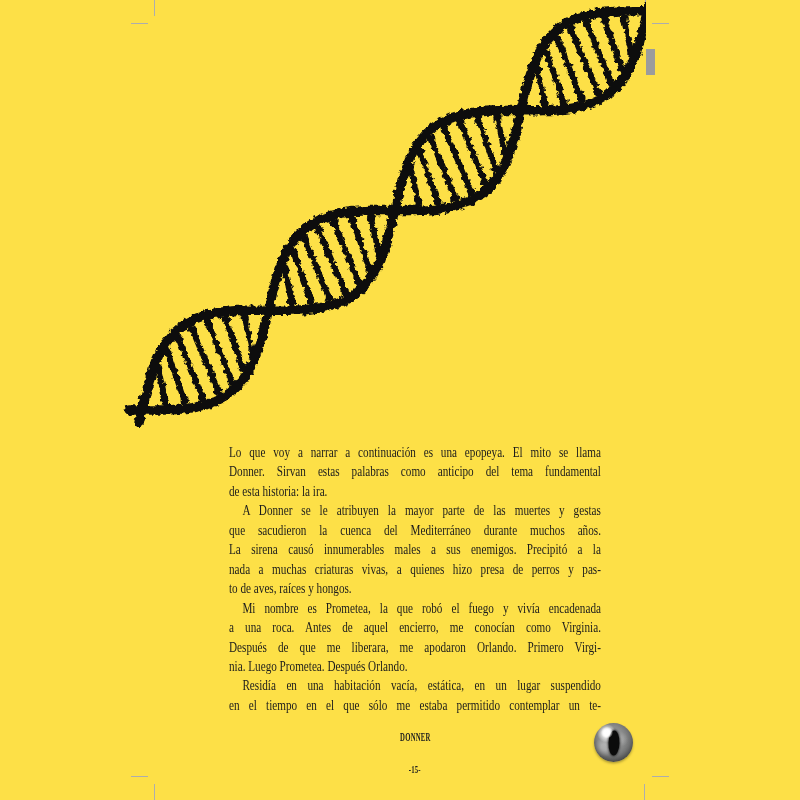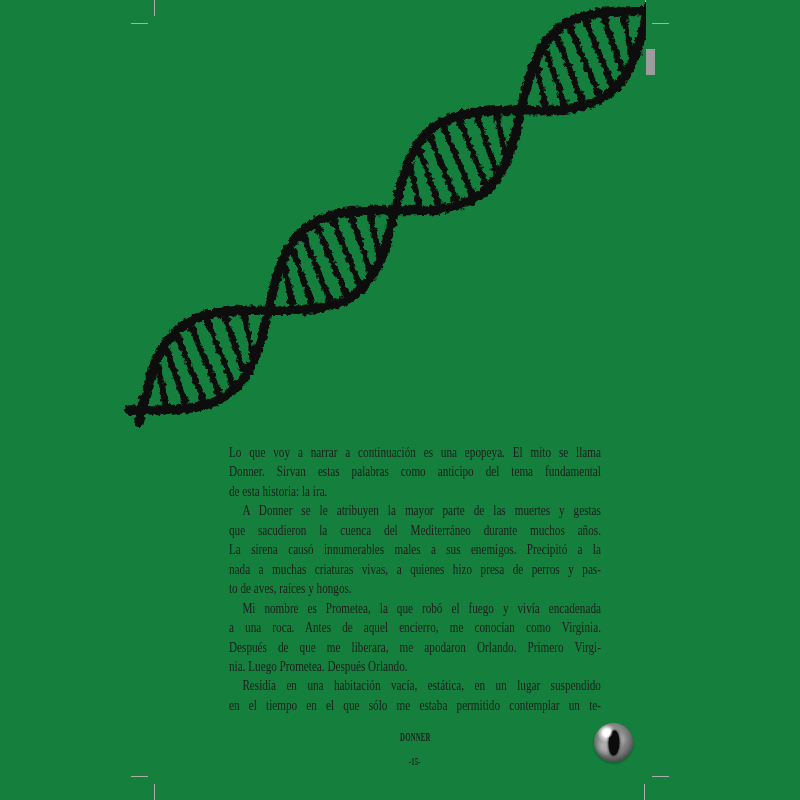--- a/index.html
+++ b/index.html
@@ -1,18 +1,18 @@
 <!DOCTYPE html>
 <html lang="es"><head>
 <meta charset="utf-8">
 <style>
   html,body{margin:0;padding:0;}
   .page{
     position:relative; width:800px; height:800px;
-    background:#15803d; overflow:hidden;
+    background:#fde047; overflow:hidden;
     font-family:"Liberation Serif","DejaVu Serif",serif;
   }
   
   .crop{position:absolute; background:#adadad;}
   .crop.v{width:1px;height:16px;}
   .crop.h{width:17px;height:1px;}
 
   
   .dna-svg{position:absolute; left:0; top:0;}
 
@@ -30,21 +30,21 @@
   
   .footer{
     position:absolute; left:229px; top:727px; width:372px;
     text-align:center; color:#1f1f1f;
     font-family:Liberation Serif, serif;
   }
   .footer .title{
     display:inline-block; font-weight:700; font-size:13px; letter-spacing:.4px;
     transform:scaleX(0.52); transform-origin:center; line-height:12px;
   }
-  .footer .pagenum-row{margin-top:6px;}
+  .footer .pagenum-row{margin-top:14px;}
   .footer .pagenum{
     display:inline-block; font-weight:700; font-size:11px; letter-spacing:.3px;
     transform:scaleX(0.62); transform-origin:center; line-height:10px;
   }
 
   
   .eye{
     position:absolute; left:594px; top:723px; width:39px; height:39px;
     border-radius:50%;
     background:

